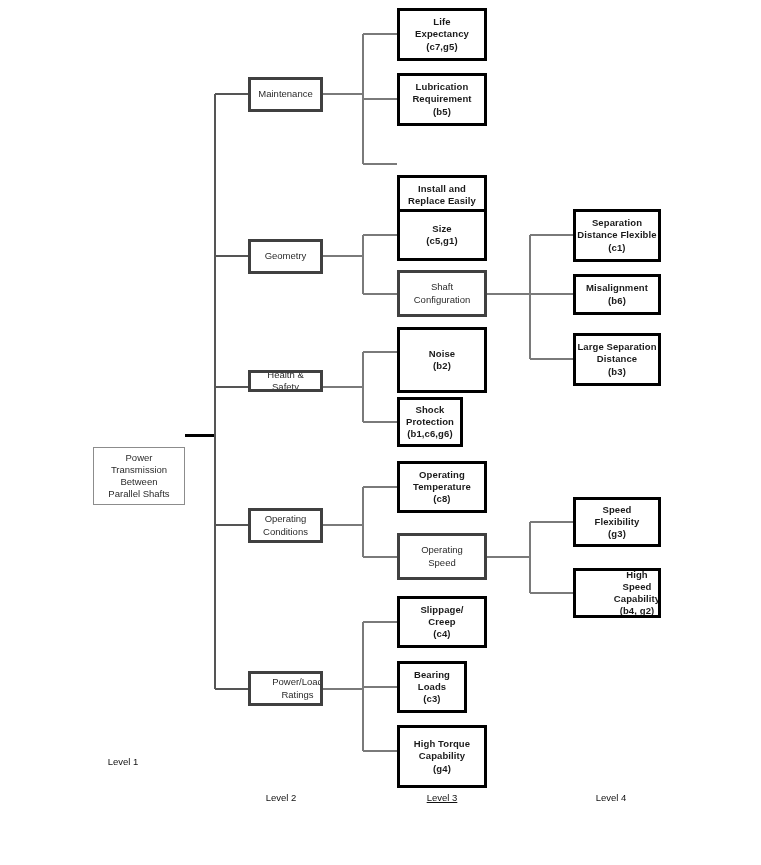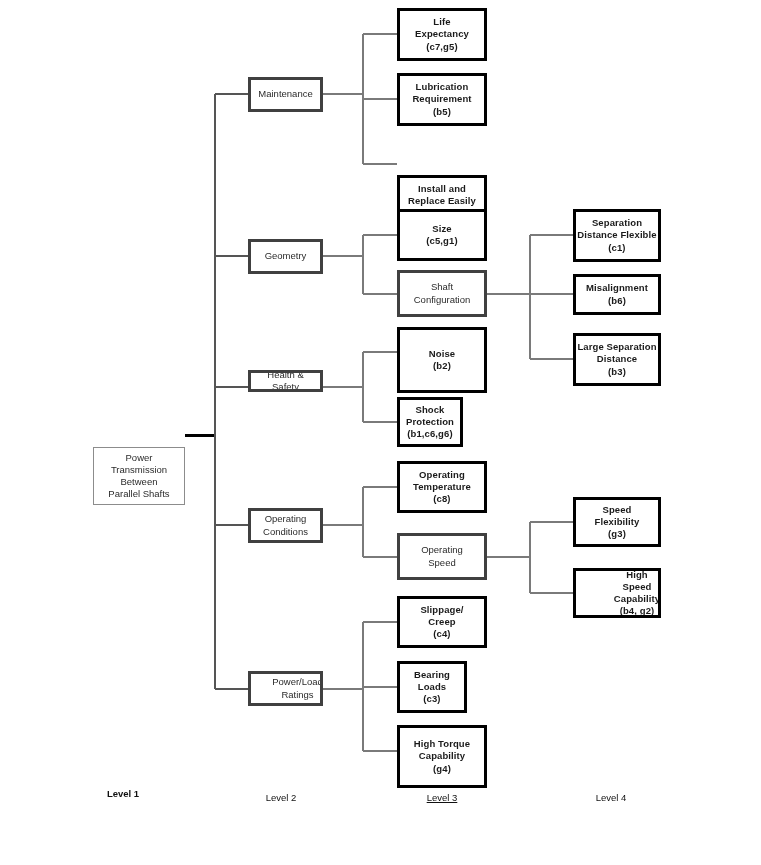--- a/index.html
+++ b/index.html
@@ -163,18 +163,18 @@
 Distance
 (b3)</span></div>
       <div class="node leaf" style="left: 573px; top: 497px; width: 88px; height: 50px;"><span>Speed
 Flexibility
 (g3)</span></div>
       <div class="node leaf" style="left: 573px; top: 568px; width: 88px; height: 50px; padding-left: 40px;"><span>High Speed
 Capability
 (b4, g2)</span></div>
     </div>
   <div id="labels-layer">
-      <div class="level-label" style="left: 83px; top: 788px; width: 80px; font-weight: bold;">Level 1</div>
+      <div class="level-label" style="left: 83px; top: 756px; width: 80px;">Level 1</div>
       <div class="level-label" style="left: 241px; top: 792px; width: 80px;">Level 2</div>
       <div class="level-label" style="left: 402px; top: 792px; width: 80px; text-decoration: underline;">Level 3</div>
       <div class="level-label" style="left: 571px; top: 792px; width: 80px;">Level 4</div>
     </div>
 </div>
 
 </body></html>

